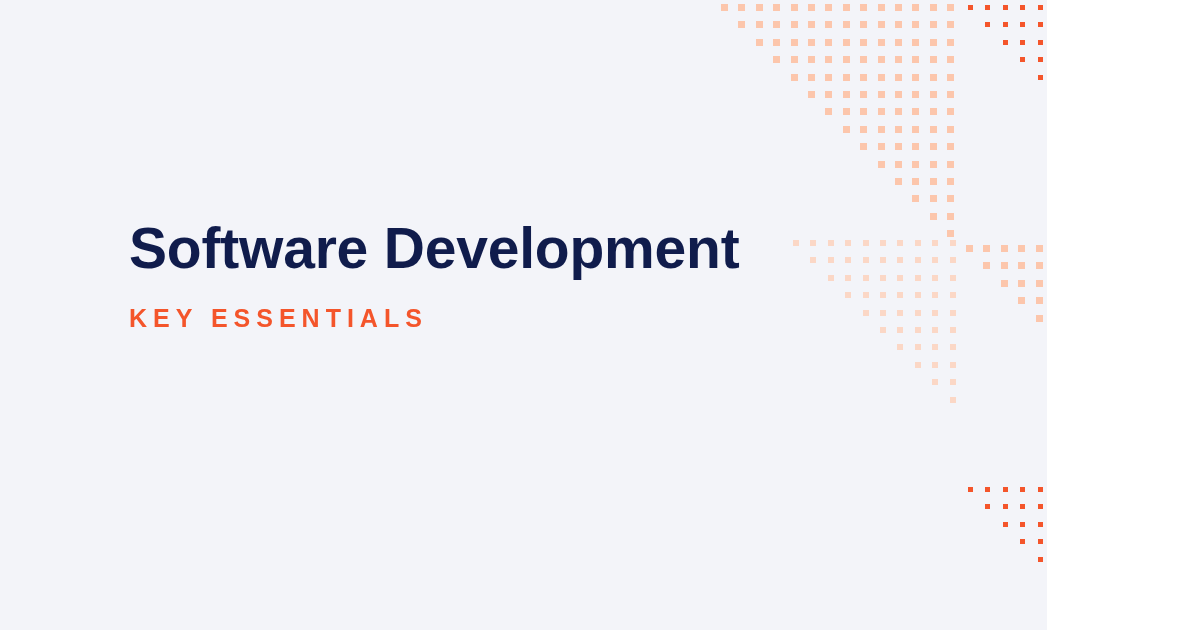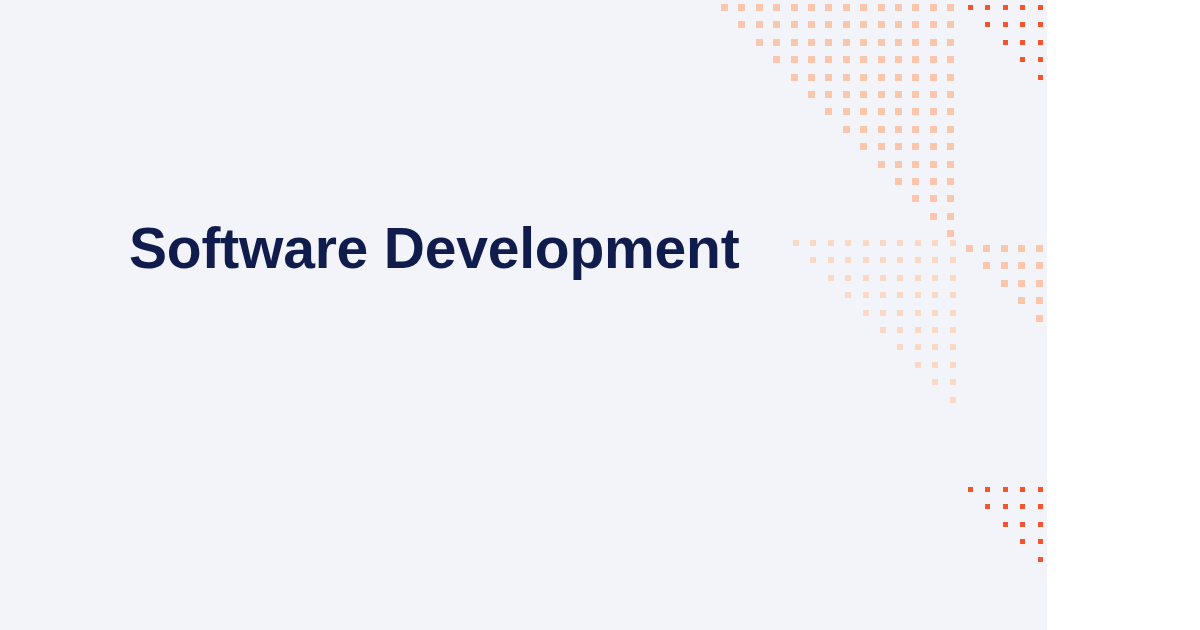--- a/index.html
+++ b/index.html
@@ -527,15 +527,16 @@
       <div class="dot" style="left: 1142px; top: 626.2px; width: 5px; height: 5px; background: rgb(244, 85, 43);"></div>
       <div class="dot" style="left: 1159.4px; top: 626.2px; width: 5px; height: 5px; background: rgb(244, 85, 43);"></div>
       <div class="dot" style="left: 1176.8px; top: 626.2px; width: 5px; height: 5px; background: rgb(244, 85, 43);"></div>
       <div class="dot" style="left: 1194.2px; top: 626.2px; width: 5px; height: 5px; background: rgb(244, 85, 43);"></div>
     </div>
 
   <div id="text-block">
     <h1 id="headline">
       <span class="hl-line">Software Development</span>
     </h1>
+    <div id="eyebrow">KEY ESSENTIALS</div>
   </div>
 
 </div>
 
 </body></html>

